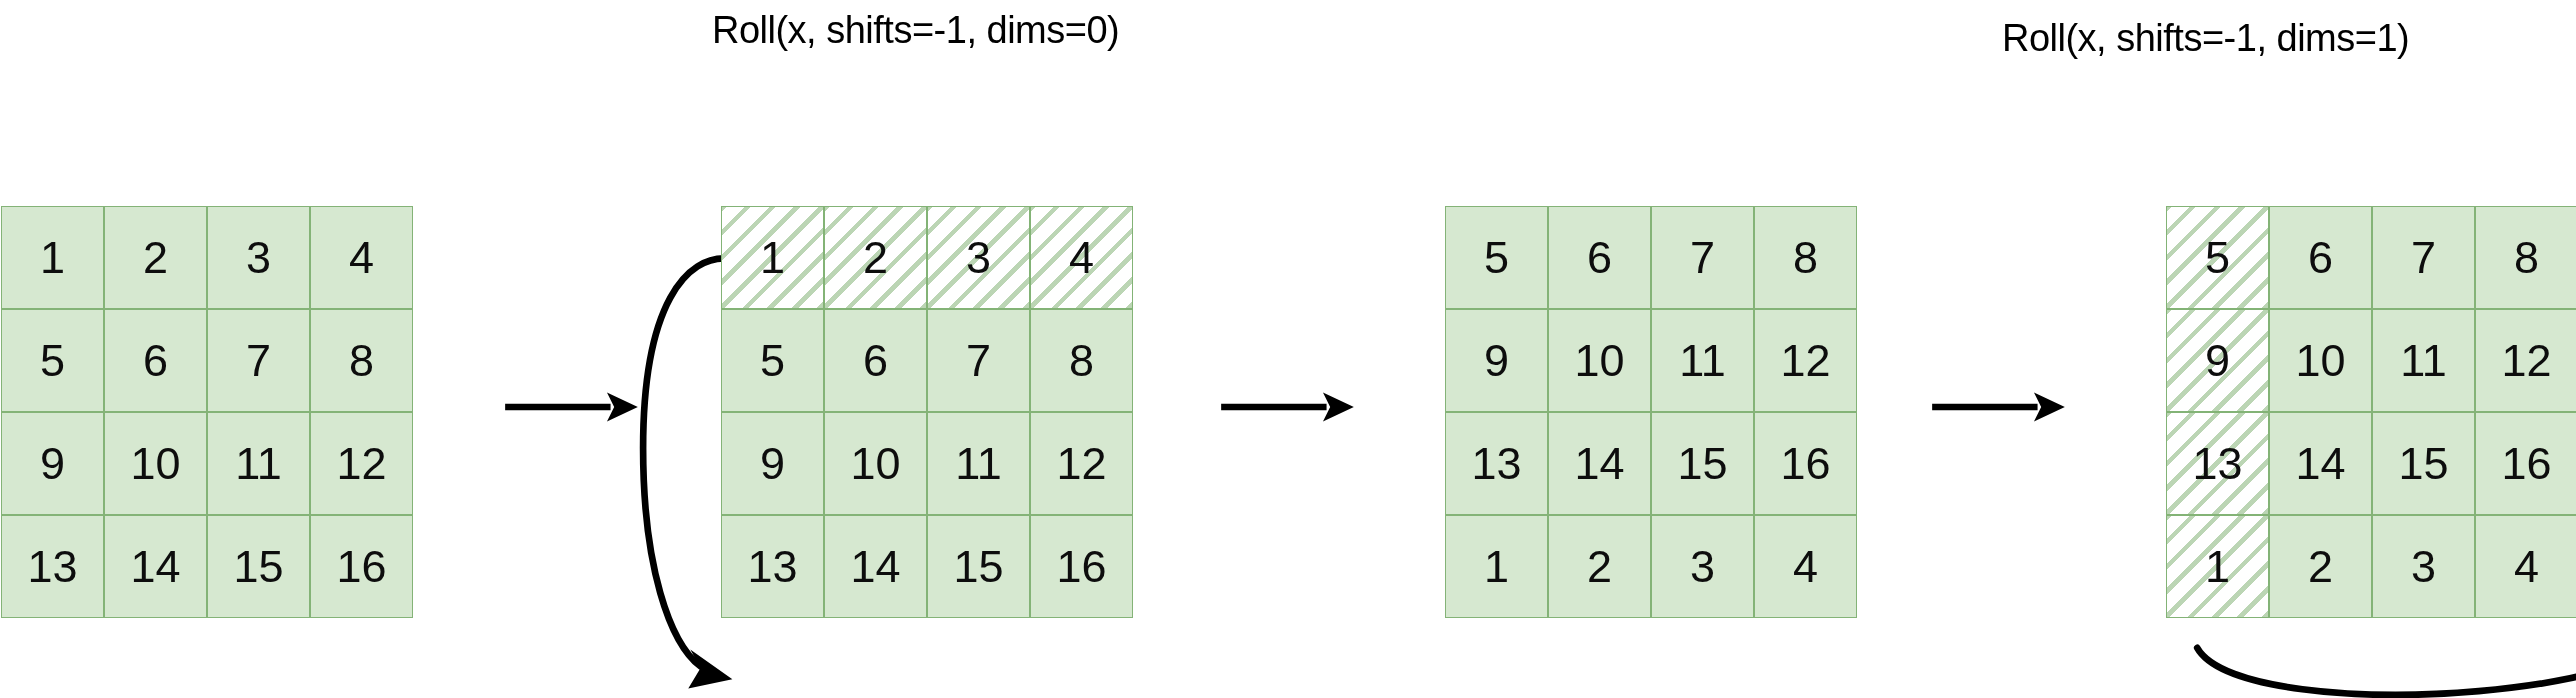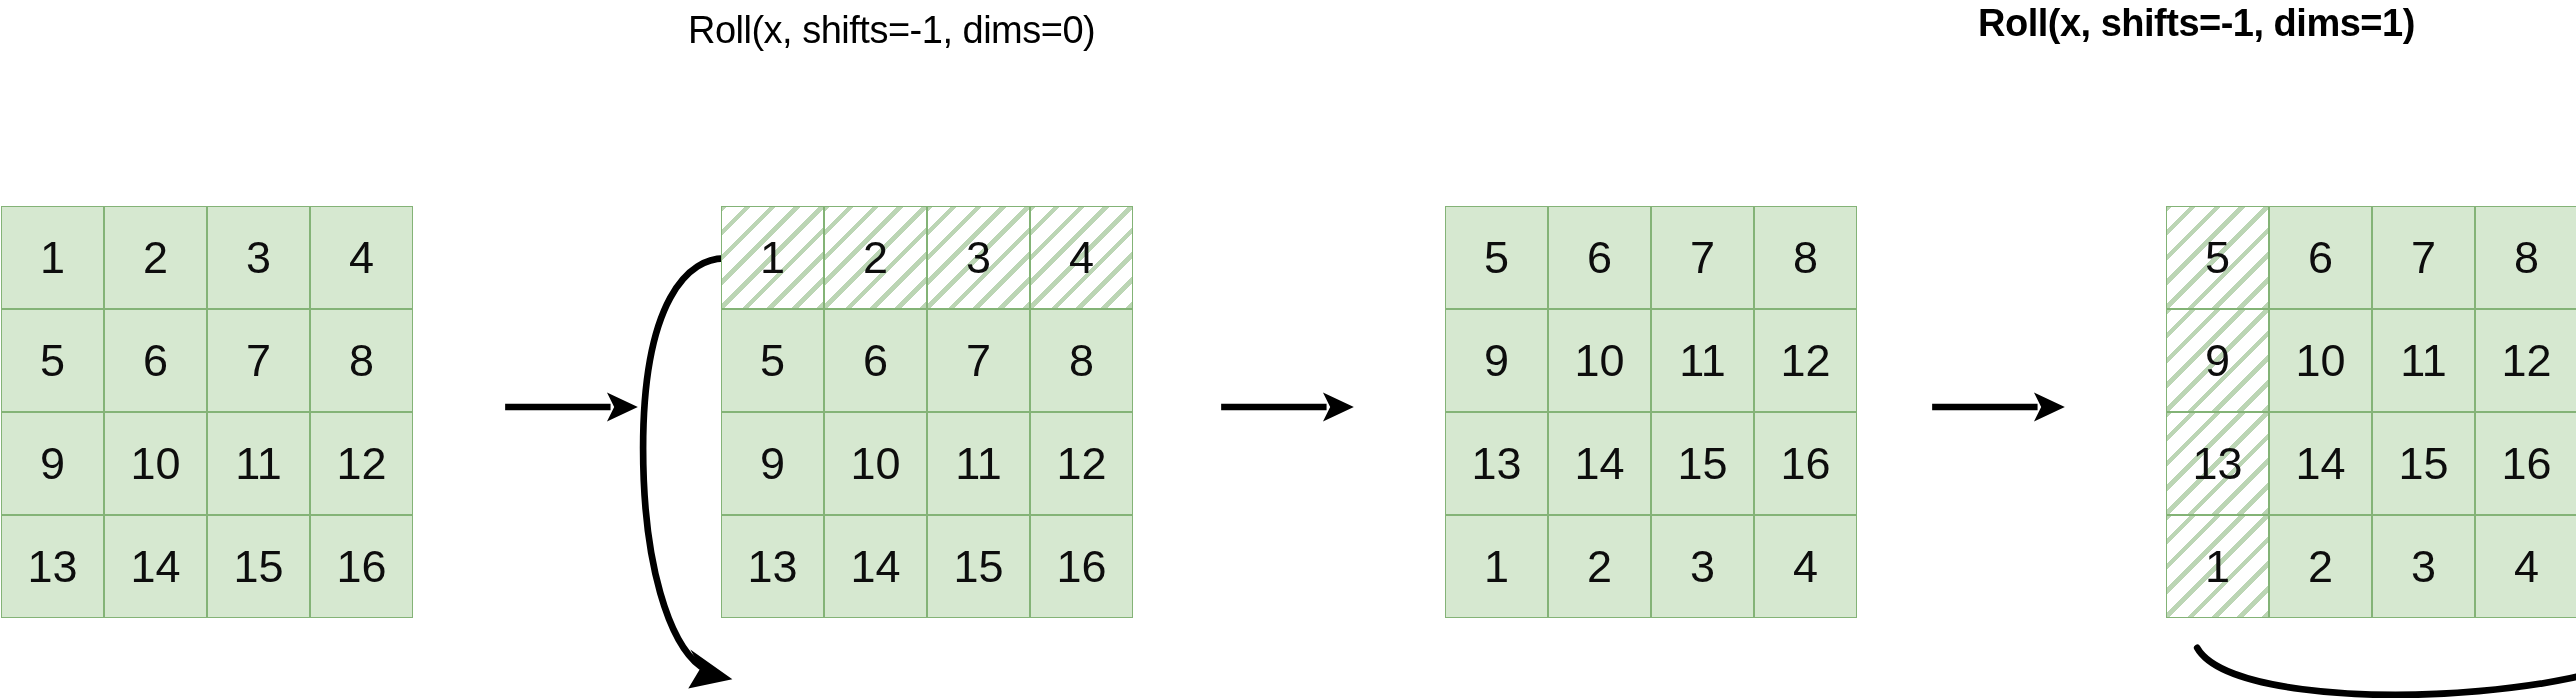--- a/index.html
+++ b/index.html
@@ -16,23 +16,24 @@
   }
 
   
   .title {
     position: absolute;
     font-size: 38px;
     color: #000000;
     white-space: nowrap;
     letter-spacing: -0.5px;
     font-family: "Liberation Sans", sans-serif;
+    margin-left: 24px;
   }
   #title-dim0 { left: 688px; top: 9.3px; }
-  #title-dim1 { left: 1978px; top: 2px; font-weight: bold; }
+  #title-dim1 { left: 1978px; top: 17px; }
 
   
   .grid {
     position: absolute;
     display: grid;
     grid-template-columns: repeat(4, 103px);
     grid-template-rows: repeat(4, 103px);
     width: 412px;
     height: 412px;
   }

